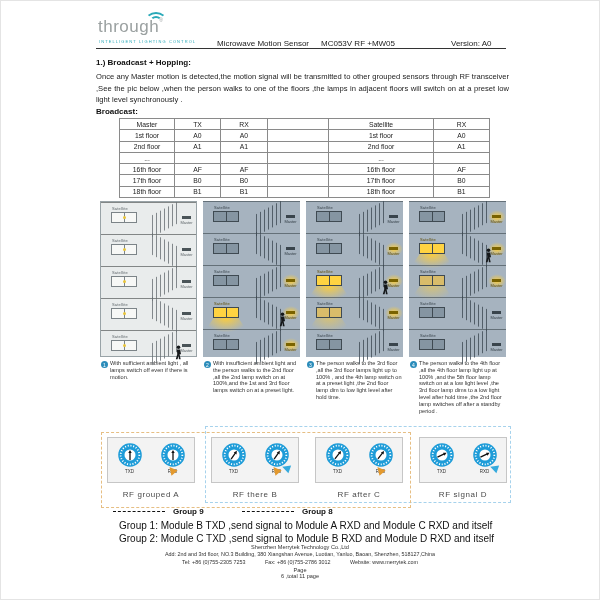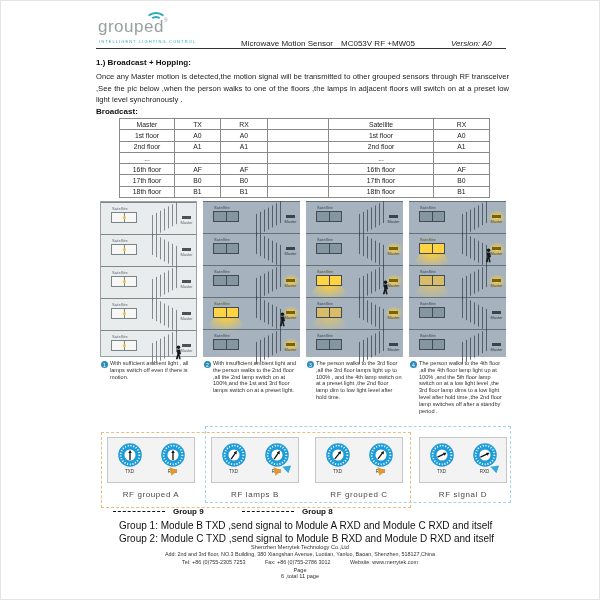--- a/index.html
+++ b/index.html
@@ -12,23 +12,23 @@
   
   .logo{position:absolute;left:97px;top:16px;width:120px;}
   .logo-text{font-size:17px;color:#9aa0a0;letter-spacing:.5px;}
   .logo-reg{font-size:5px;color:#9aa0a0;vertical-align:top;}
   .arc{position:absolute;border-style:solid;border-color:#2aa9b8 transparent transparent transparent;border-radius:50%;}
   .arc1{left:47px;top:-5px;width:18px;height:14px;border-width:2px;}
   .arc2{left:52px;top:-1px;width:8px;height:7px;border-width:2px;}
   .logo-tagline{position:absolute;left:1px;top:22px;font-size:4px;color:#2aa9b8;letter-spacing:1.1px;white-space:nowrap;}
   .header-rule{position:absolute;left:95px;top:47px;width:410px;border-top:1.2px solid #333;}
   .hdr-item{position:absolute;top:38px;font-size:8px;color:#222;white-space:nowrap;}
-  .hdr-title{left:216px;margin-left:24px;}
-  .hdr-model{left:340px;}
-  .hdr-version{left:450px;font-style:italic;}
+  .hdr-title{left:216px;}
+  .hdr-model{left:320px;}
+  .hdr-version{left:450px;}
   
   .sec-heading{position:absolute;left:95px;top:57px;font-size:8px;font-weight:bold;color:#111;}
   .paragraph{position:absolute;left:95px;top:70px;width:413px;font-size:7.6px;line-height:11.5px;text-align:justify;color:#222;}
   .settings-label{position:absolute;left:95px;top:106px;font-size:8px;font-weight:bold;color:#111;}
   
   table.settings{position:absolute;left:118px;top:117px;border-collapse:collapse;table-layout:fixed;}
   table.settings td{border:1px solid #8a8a8a;font-size:6.8px;color:#222;text-align:center;height:10.3px;padding:0;white-space:nowrap;overflow:hidden;}
   .c0{width:54px;}.c1{width:45px;}.c2{width:46px;}.c3{width:60px;}.c4{width:104px;}.c5{width:55px;}
   
   .panels{position:absolute;left:99px;top:200px;display:flex;gap:6px;}
@@ -106,21 +106,21 @@
   .f-address{top:550px;font-size:5.4px;}
   .f-contact{top:558px;font-size:5.4px;}
   .f-contact span{margin:0 9px;}
   .f-page{top:566px;font-size:5.6px;}
   .f-pageinfo{top:572px;font-size:5.6px;}
 </style>
 </head>
 <body>
 
 <div class="logo">
-  <span class="logo-text">grouped</span><span class="logo-reg">®</span>
+  <span class="logo-text">through</span><span class="logo-reg">®</span>
   <span class="arc arc1"></span>
   <span class="arc arc2"></span>
   <span class="logo-tagline">INTELLIGENT LIGHTING CONTROL</span>
 </div>
 <div class="header-rule"></div>
 <span class="hdr-item hdr-title">Microwave Motion Sensor</span>
 <span class="hdr-item hdr-model">MC053V RF +MW05</span>
 <span class="hdr-item hdr-version">Version: A0</span>
 
 <div class="sec-heading">1.) Broadcast + Hopping:</div>
@@ -568,21 +568,21 @@
             <circle cx="16" cy="16" r="6.8" fill="#fff"></circle>
             <g transform="rotate(35 16 16)">
               <path d="M16 9.8 L18.1 13.6 L16.8 13.6 L16.8 22.2 L15.2 22.2 L15.2 13.6 L13.9 13.6 Z" fill="#111"></path>
             </g>
           </svg>
         <span class="dial-label">RXD</span>
       </div>
       <span class="arr arr-orange"></span>
       <span class="arr arr-blue"></span>
     </div>
-    <span class="module-name">RF lamps B</span>
+    <span class="module-name">RF there B</span>
   </div>
 
   <div class="module mC">
     <div class="card">
       <div class="dial-block">
         <svg class="dial" viewBox="0 0 32 32">
             <circle cx="16" cy="16" r="14.5" fill="#1e9cd8"></circle>
             <circle cx="16" cy="16" r="11.5" fill="none" stroke="#fff" stroke-width="2.2" stroke-dasharray="1.3 2.1"></circle>
             <circle cx="16" cy="16" r="6.8" fill="#fff"></circle>
             <g transform="rotate(38 16 16)">
@@ -597,21 +597,21 @@
             <circle cx="16" cy="16" r="11.5" fill="none" stroke="#fff" stroke-width="2.2" stroke-dasharray="1.3 2.1"></circle>
             <circle cx="16" cy="16" r="6.8" fill="#fff"></circle>
             <g transform="rotate(38 16 16)">
               <path d="M16 9.8 L18.1 13.6 L16.8 13.6 L16.8 22.2 L15.2 22.2 L15.2 13.6 L13.9 13.6 Z" fill="#111"></path>
             </g>
           </svg>
         <span class="dial-label">RXD</span>
       </div>
       <span class="arr arr-orange"></span>
     </div>
-    <span class="module-name">RF grouped C</span>
+    <span class="module-name">RF after C</span>
   </div>
 
   <div class="module mD">
     <div class="card">
       <div class="dial-block">
         <svg class="dial" viewBox="0 0 32 32">
             <circle cx="16" cy="16" r="14.5" fill="#1e9cd8"></circle>
             <circle cx="16" cy="16" r="11.5" fill="none" stroke="#fff" stroke-width="2.2" stroke-dasharray="1.3 2.1"></circle>
             <circle cx="16" cy="16" r="6.8" fill="#fff"></circle>
             <g transform="rotate(65 16 16)">

